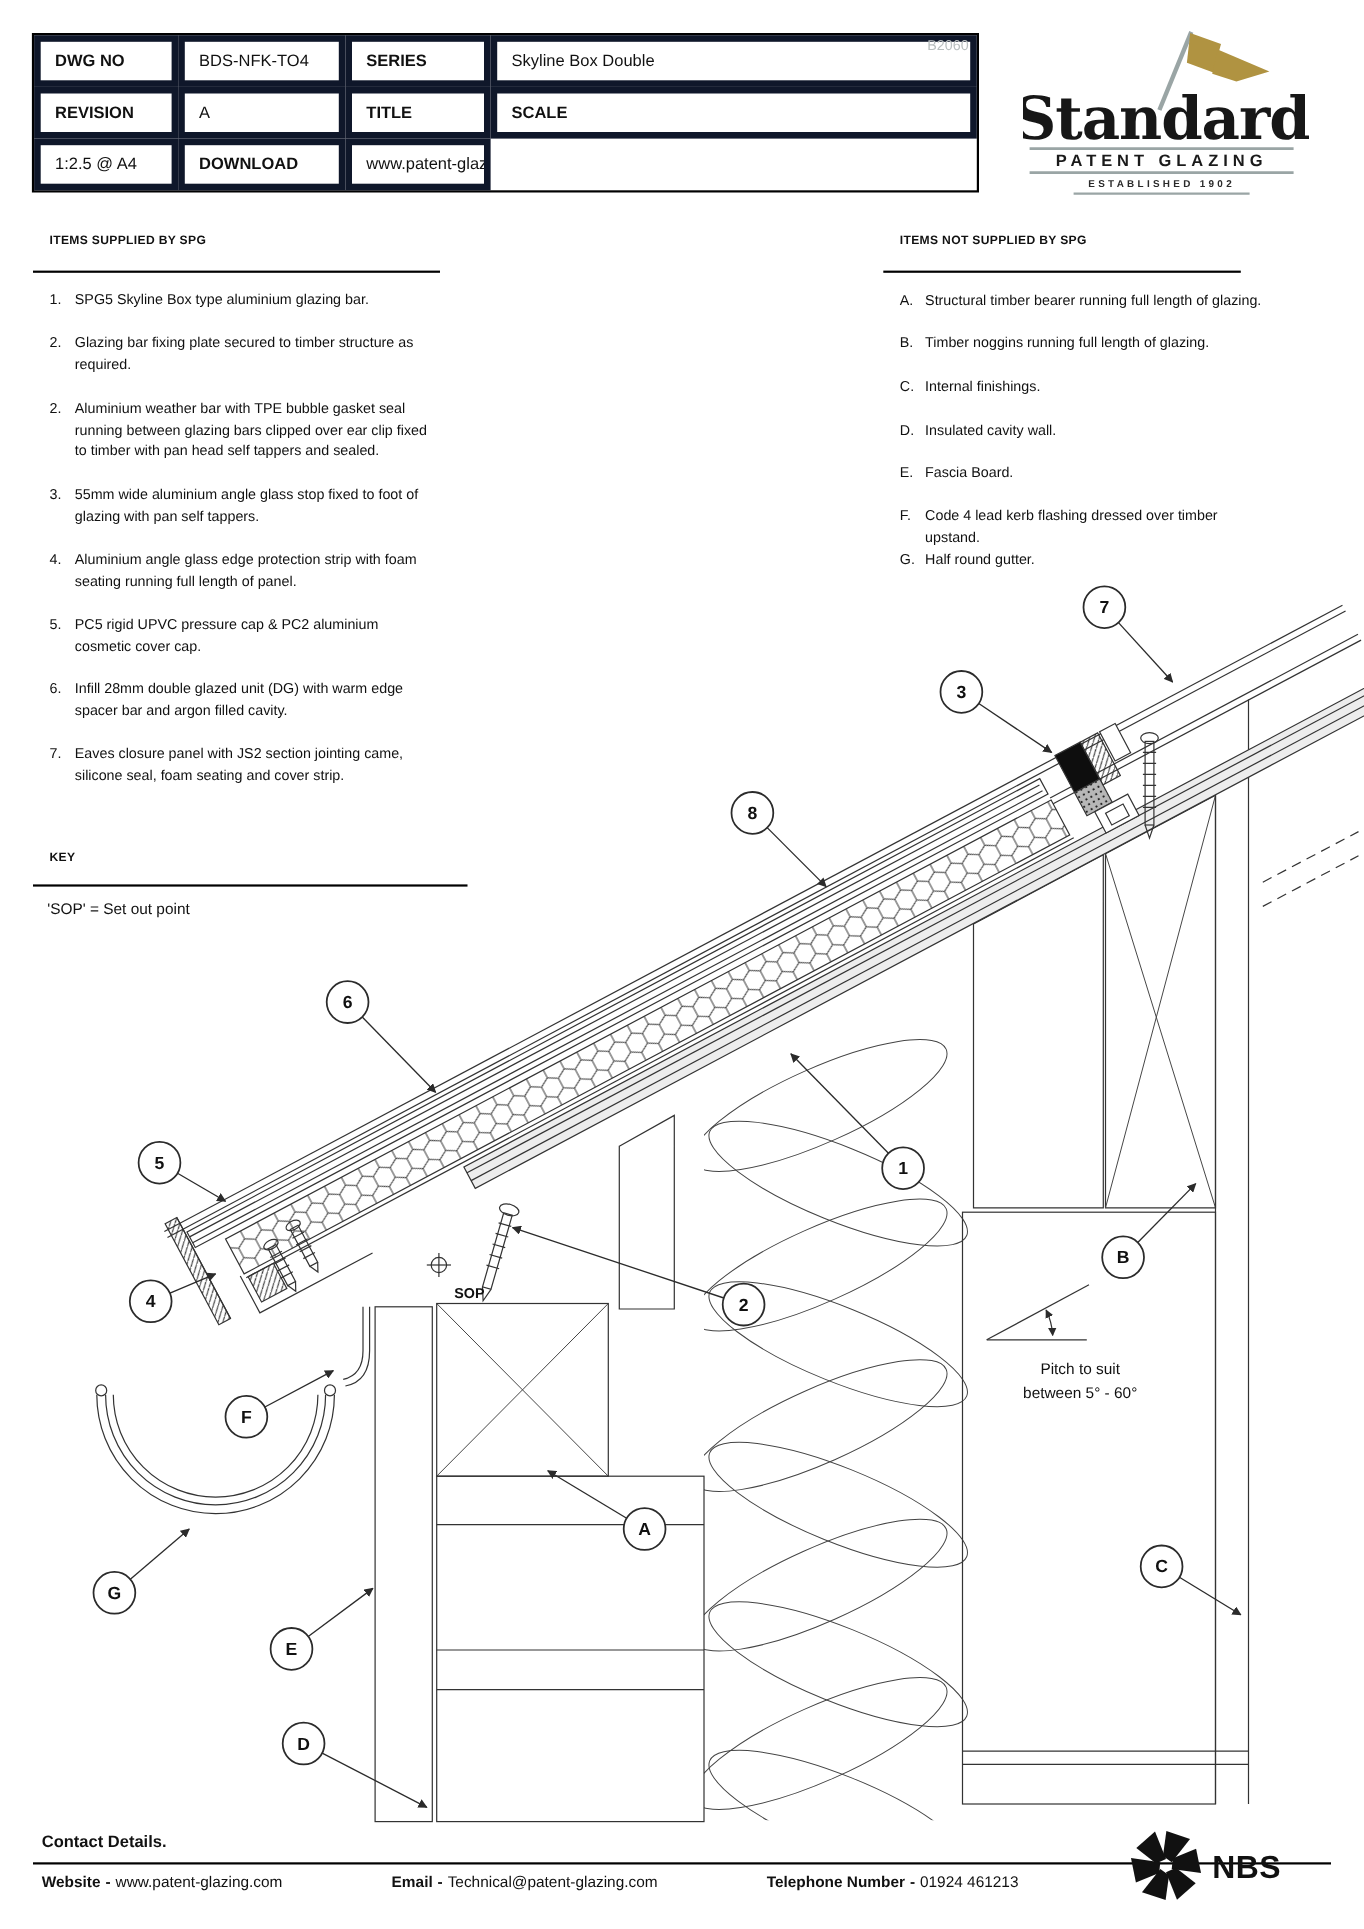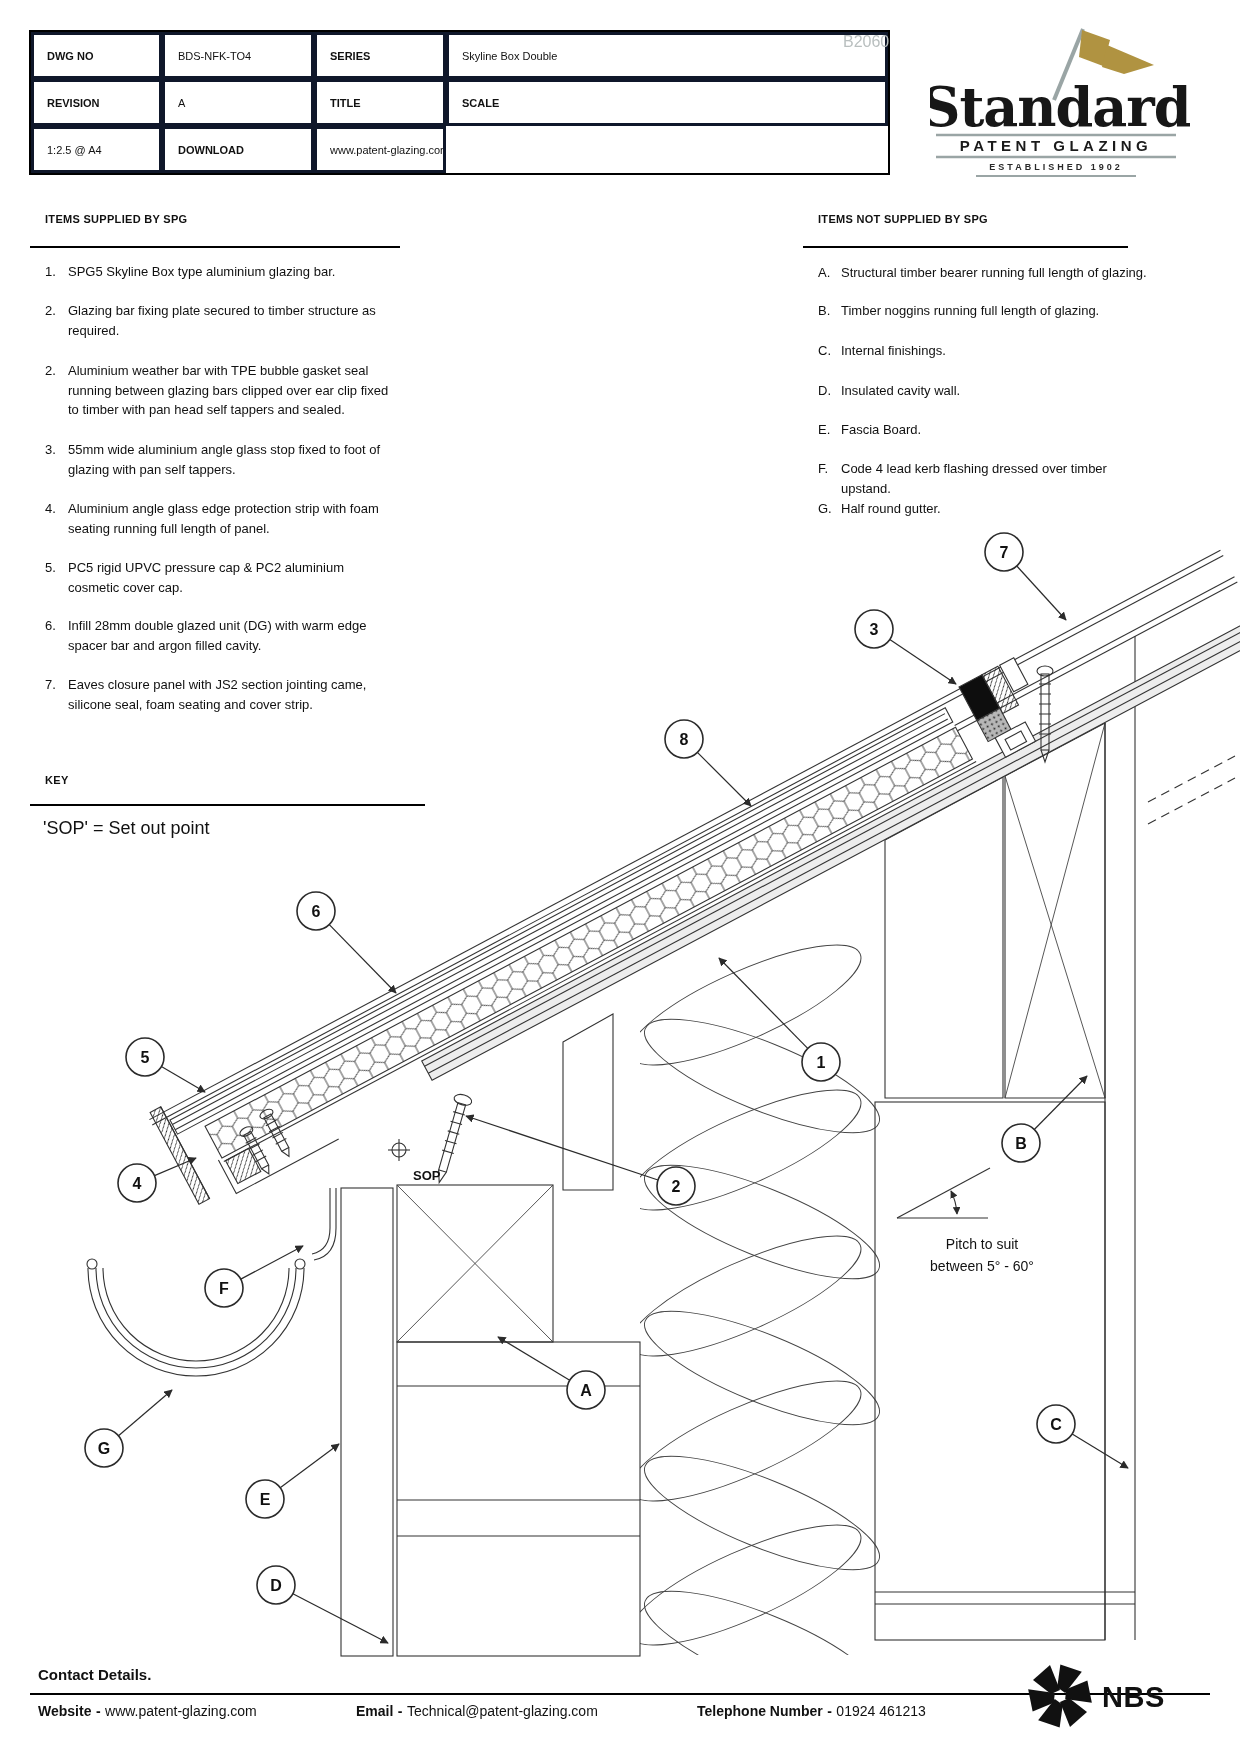--- a/index.html
+++ b/index.html
@@ -1,23 +1,23 @@
 <!DOCTYPE html>
 <html><head>
 <meta charset="utf-8">
 <style>
   html,body{margin:0;padding:0;background:#fff;}
   body{font-family:"Liberation Sans",sans-serif;color:#111;}
   #page{position:relative;width:1240px;height:1754px;background:#fff;overflow:hidden;}
   .abs{position:absolute;}
   
   #titleblock{left:29px;top:30px;display:grid;grid-template-columns:131px 152px 132px 442px;grid-auto-rows:47px;border:2px solid #000;}
-  #titleblock .cell{border:3px solid #0f172a;display:flex;align-items:center;padding-left:13px;font-size:11px;white-space:nowrap;overflow:hidden;}
+  #titleblock .cell{border:6px solid #0f172a;display:flex;align-items:center;padding-left:13px;font-size:15px;white-space:nowrap;overflow:hidden;}
   #titleblock .lbl{font-weight:bold;}
-  #b2060{left:843px;top:33px;font-size:16px;color:#b9bfbf;}
+  #b2060{left:843px;top:33px;font-size:13px;color:#b9bfbf;}
   
   #logo-std{font-family:"DejaVu Serif",serif;font-weight:600;font-size:54px;letter-spacing:-1px;}
   
   .sec-head{font-size:11px;font-weight:bold;letter-spacing:.3px;}
   .rule{height:2px;background:#000;}
   .item{font-size:13px;line-height:19.5px;}
   .item .num{position:absolute;left:0;top:0;}
   .item .txt{display:block;margin-left:23px;}
   .u{text-underline-offset:3px;margin-top:20px;}
   
@@ -101,21 +101,21 @@
     <span class="num">6.</span>
       <span class="txt">Infill 28mm double glazed unit (DG) with warm edge spacer bar and argon filled cavity.</span>
     </div>
   <div class="abs item" style="left:45px;top:675px;width:352px;">
     <span class="num">7.</span>
       <span class="txt">Eaves closure panel with JS2 section jointing came, silicone seal, foam seating and cover strip.</span>
     </div>
 
   <div class="abs sec-head" style="left:45px;top:774px;text-align:center;">KEY</div>
   <div class="abs rule" style="left:30px;top:804px;width:395px;"></div>
-  <div class="abs" style="left:43px;top:818px;font-size:18px;">'SOP' = Set out point</div>
+  <div class="abs" style="left:43px;top:818px;font-size:14px;">'SOP' = Set out point</div>
 
   <div class="abs sec-head" style="left:818px;top:213px;"><span>ITEMS </span><span class="u">NOT</span><span> SUPPLIED BY SPG</span></div>
   <div class="abs rule" style="left:803px;top:246px;width:325px;"></div>
 
   <div class="abs item" style="left:818px;top:263px;width:330px;">
     <span class="num">A.</span>
       <span class="txt">Structural timber bearer running full length of glazing.</span>
     </div>
   <div class="abs item" style="left:818px;top:301px;width:330px;">
     <span class="num">B.</span>

